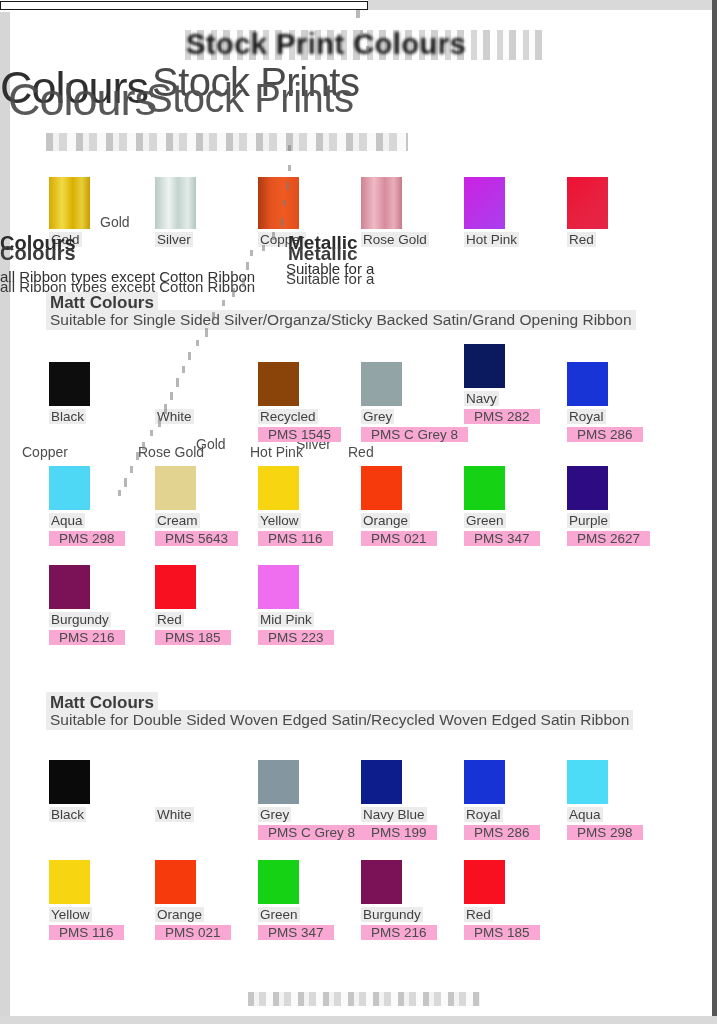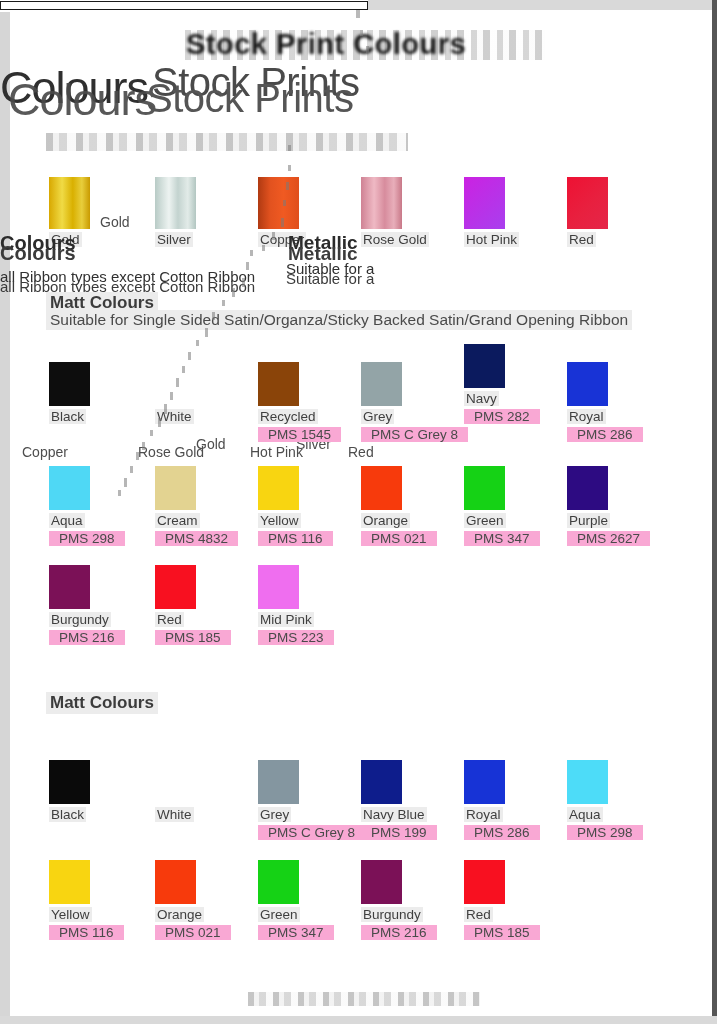--- a/index.html
+++ b/index.html
@@ -256,40 +256,41 @@
       <div class="ghost-lbl" style="left: 100px; top: 214px;">Gold</div>
       <div class="ghost-lbl" style="left: 22px; top: 444px;">Copper</div>
       <div class="ghost-lbl" style="left: 138px; top: 444px;">Rose Gold</div>
       <div class="ghost-lbl" style="left: 196px; top: 436px;">Gold</div>
       <div class="ghost-lbl" style="left: 250px; top: 444px;">Hot Pink</div>
       <div class="ghost-lbl" style="left: 296px; top: 436px;">Silver</div>
       <div class="ghost-lbl" style="left: 348px; top: 444px;">Red</div>
     </div>
 
   <div class="section-head" style="left:46px; top:292px;">Matt Colours</div>
-  <div class="section-sub" style="left:46px; top:310px;">Suitable for Single Sided Satin/Organza/Sticky Backed Satin/Grand Opening Ribbon</div>
+  <div class="section-sub" style="left:46px; top:310px;">Suitable for Single Sided Silver/Organza/Sticky Backed Satin/Grand Opening Ribbon</div>
   <div class="swatch-grid" id="matt-single-grid">
       <div class="swatch" style="left: 49px; top: 362px;"><span class="chip" style="background: rgb(13, 13, 13);"></span><div class="sw-name">Black</div></div>
       <div class="swatch" style="left: 155px; top: 362px;"><span class="chip white" style="background: rgb(255, 255, 255);"></span><div class="sw-name">White</div></div>
       <div class="swatch" style="left: 258px; top: 362px;"><span class="chip" style="background: rgb(138, 68, 9);"></span><div class="sw-name">Recycled</div><div class="sw-pms">PMS 1545</div></div>
       <div class="swatch" style="left: 361px; top: 362px;"><span class="chip" style="background: rgb(147, 164, 167);"></span><div class="sw-name">Grey</div><div class="sw-pms">PMS C Grey 8</div></div>
       <div class="swatch" style="left: 464px; top: 344px;"><span class="chip" style="background: rgb(11, 26, 94);"></span><div class="sw-name">Navy</div><div class="sw-pms">PMS 282</div></div>
       <div class="swatch" style="left: 567px; top: 362px;"><span class="chip" style="background: rgb(24, 51, 214);"></span><div class="sw-name">Royal</div><div class="sw-pms">PMS 286</div></div>
       <div class="swatch" style="left: 49px; top: 466px;"><span class="chip" style="background: rgb(79, 216, 245);"></span><div class="sw-name">Aqua</div><div class="sw-pms">PMS 298</div></div>
-      <div class="swatch" style="left: 155px; top: 466px;"><span class="chip" style="background: rgb(227, 211, 145);"></span><div class="sw-name">Cream</div><div class="sw-pms">PMS 4832</div></div>
+      <div class="swatch" style="left: 155px; top: 466px;"><span class="chip" style="background: rgb(227, 211, 145);"></span><div class="sw-name">Cream</div><div class="sw-pms">PMS 5643</div></div>
       <div class="swatch" style="left: 258px; top: 466px;"><span class="chip" style="background: rgb(248, 213, 17);"></span><div class="sw-name">Yellow</div><div class="sw-pms">PMS 116</div></div>
       <div class="swatch" style="left: 361px; top: 466px;"><span class="chip" style="background: rgb(247, 58, 12);"></span><div class="sw-name">Orange</div><div class="sw-pms">PMS 021</div></div>
       <div class="swatch" style="left: 464px; top: 466px;"><span class="chip" style="background: rgb(21, 210, 21);"></span><div class="sw-name">Green</div><div class="sw-pms">PMS 347</div></div>
       <div class="swatch" style="left: 567px; top: 466px;"><span class="chip" style="background: rgb(45, 11, 130);"></span><div class="sw-name">Purple</div><div class="sw-pms">PMS 2627</div></div>
       <div class="swatch" style="left: 49px; top: 565px;"><span class="chip" style="background: rgb(123, 17, 87);"></span><div class="sw-name">Burgundy</div><div class="sw-pms">PMS 216</div></div>
       <div class="swatch" style="left: 155px; top: 565px;"><span class="chip" style="background: rgb(248, 16, 32);"></span><div class="sw-name">Red</div><div class="sw-pms">PMS 185</div></div>
       <div class="swatch" style="left: 258px; top: 565px;"><span class="chip" style="background: rgb(239, 110, 239);"></span><div class="sw-name">Mid Pink</div><div class="sw-pms">PMS 223</div></div>
     </div>
 
   <div class="section-head" style="left:46px; top:692px;">Matt Colours</div>
+  <div class="section-sub" style="left:46px; top:710px;">Suitable for Double Sided Woven Edged Satin/Recycled Woven Edged Satin Ribbon</div>
   <div class="swatch-grid" id="matt-double-grid">
       <div class="swatch" style="left: 49px; top: 760px;"><span class="chip" style="background: rgb(10, 10, 10);"></span><div class="sw-name">Black</div></div>
       <div class="swatch" style="left: 155px; top: 760px;"><span class="chip white" style="background: rgb(255, 255, 255);"></span><div class="sw-name">White</div></div>
       <div class="swatch" style="left: 258px; top: 760px;"><span class="chip" style="background: rgb(132, 150, 160);"></span><div class="sw-name">Grey</div><div class="sw-pms">PMS C Grey 8</div></div>
       <div class="swatch" style="left: 361px; top: 760px;"><span class="chip" style="background: rgb(14, 29, 140);"></span><div class="sw-name">Navy Blue</div><div class="sw-pms">PMS 199</div></div>
       <div class="swatch" style="left: 464px; top: 760px;"><span class="chip" style="background: rgb(23, 51, 214);"></span><div class="sw-name">Royal</div><div class="sw-pms">PMS 286</div></div>
       <div class="swatch" style="left: 567px; top: 760px;"><span class="chip" style="background: rgb(77, 220, 248);"></span><div class="sw-name">Aqua</div><div class="sw-pms">PMS 298</div></div>
       <div class="swatch" style="left: 49px; top: 860px;"><span class="chip" style="background: rgb(248, 213, 17);"></span><div class="sw-name">Yellow</div><div class="sw-pms">PMS 116</div></div>
       <div class="swatch" style="left: 155px; top: 860px;"><span class="chip" style="background: rgb(247, 58, 12);"></span><div class="sw-name">Orange</div><div class="sw-pms">PMS 021</div></div>
       <div class="swatch" style="left: 258px; top: 860px;"><span class="chip" style="background: rgb(21, 210, 21);"></span><div class="sw-name">Green</div><div class="sw-pms">PMS 347</div></div>

